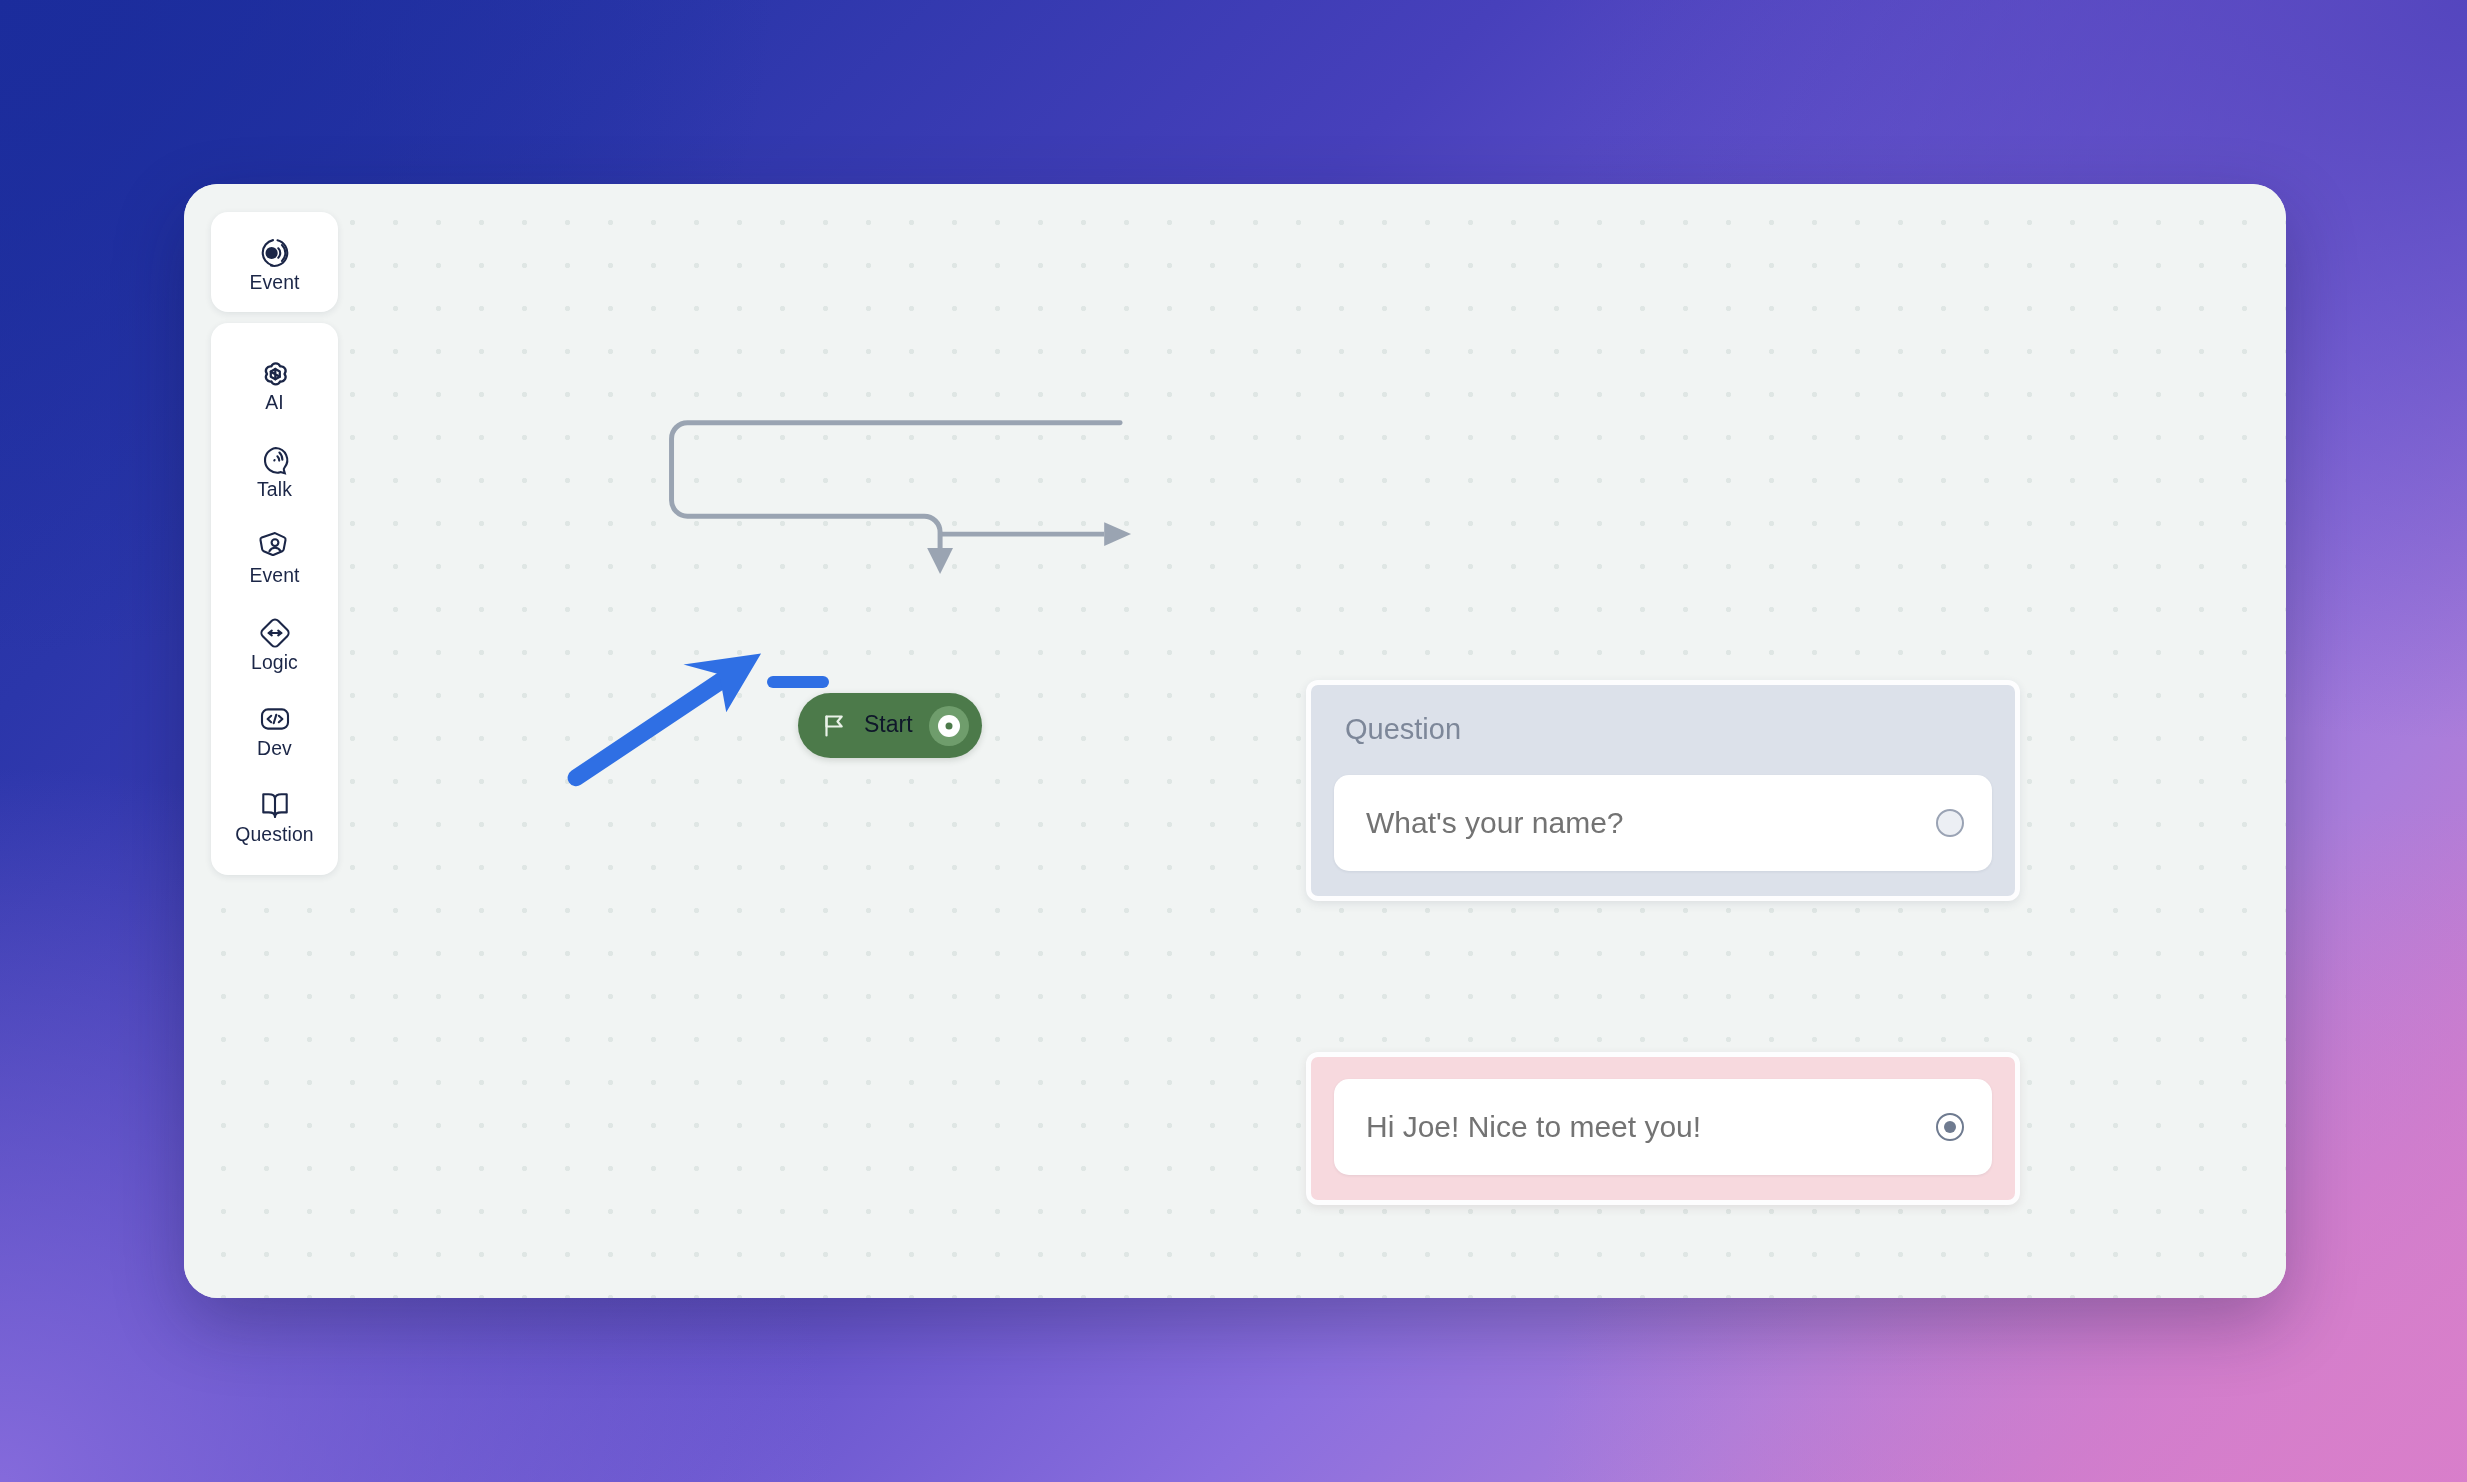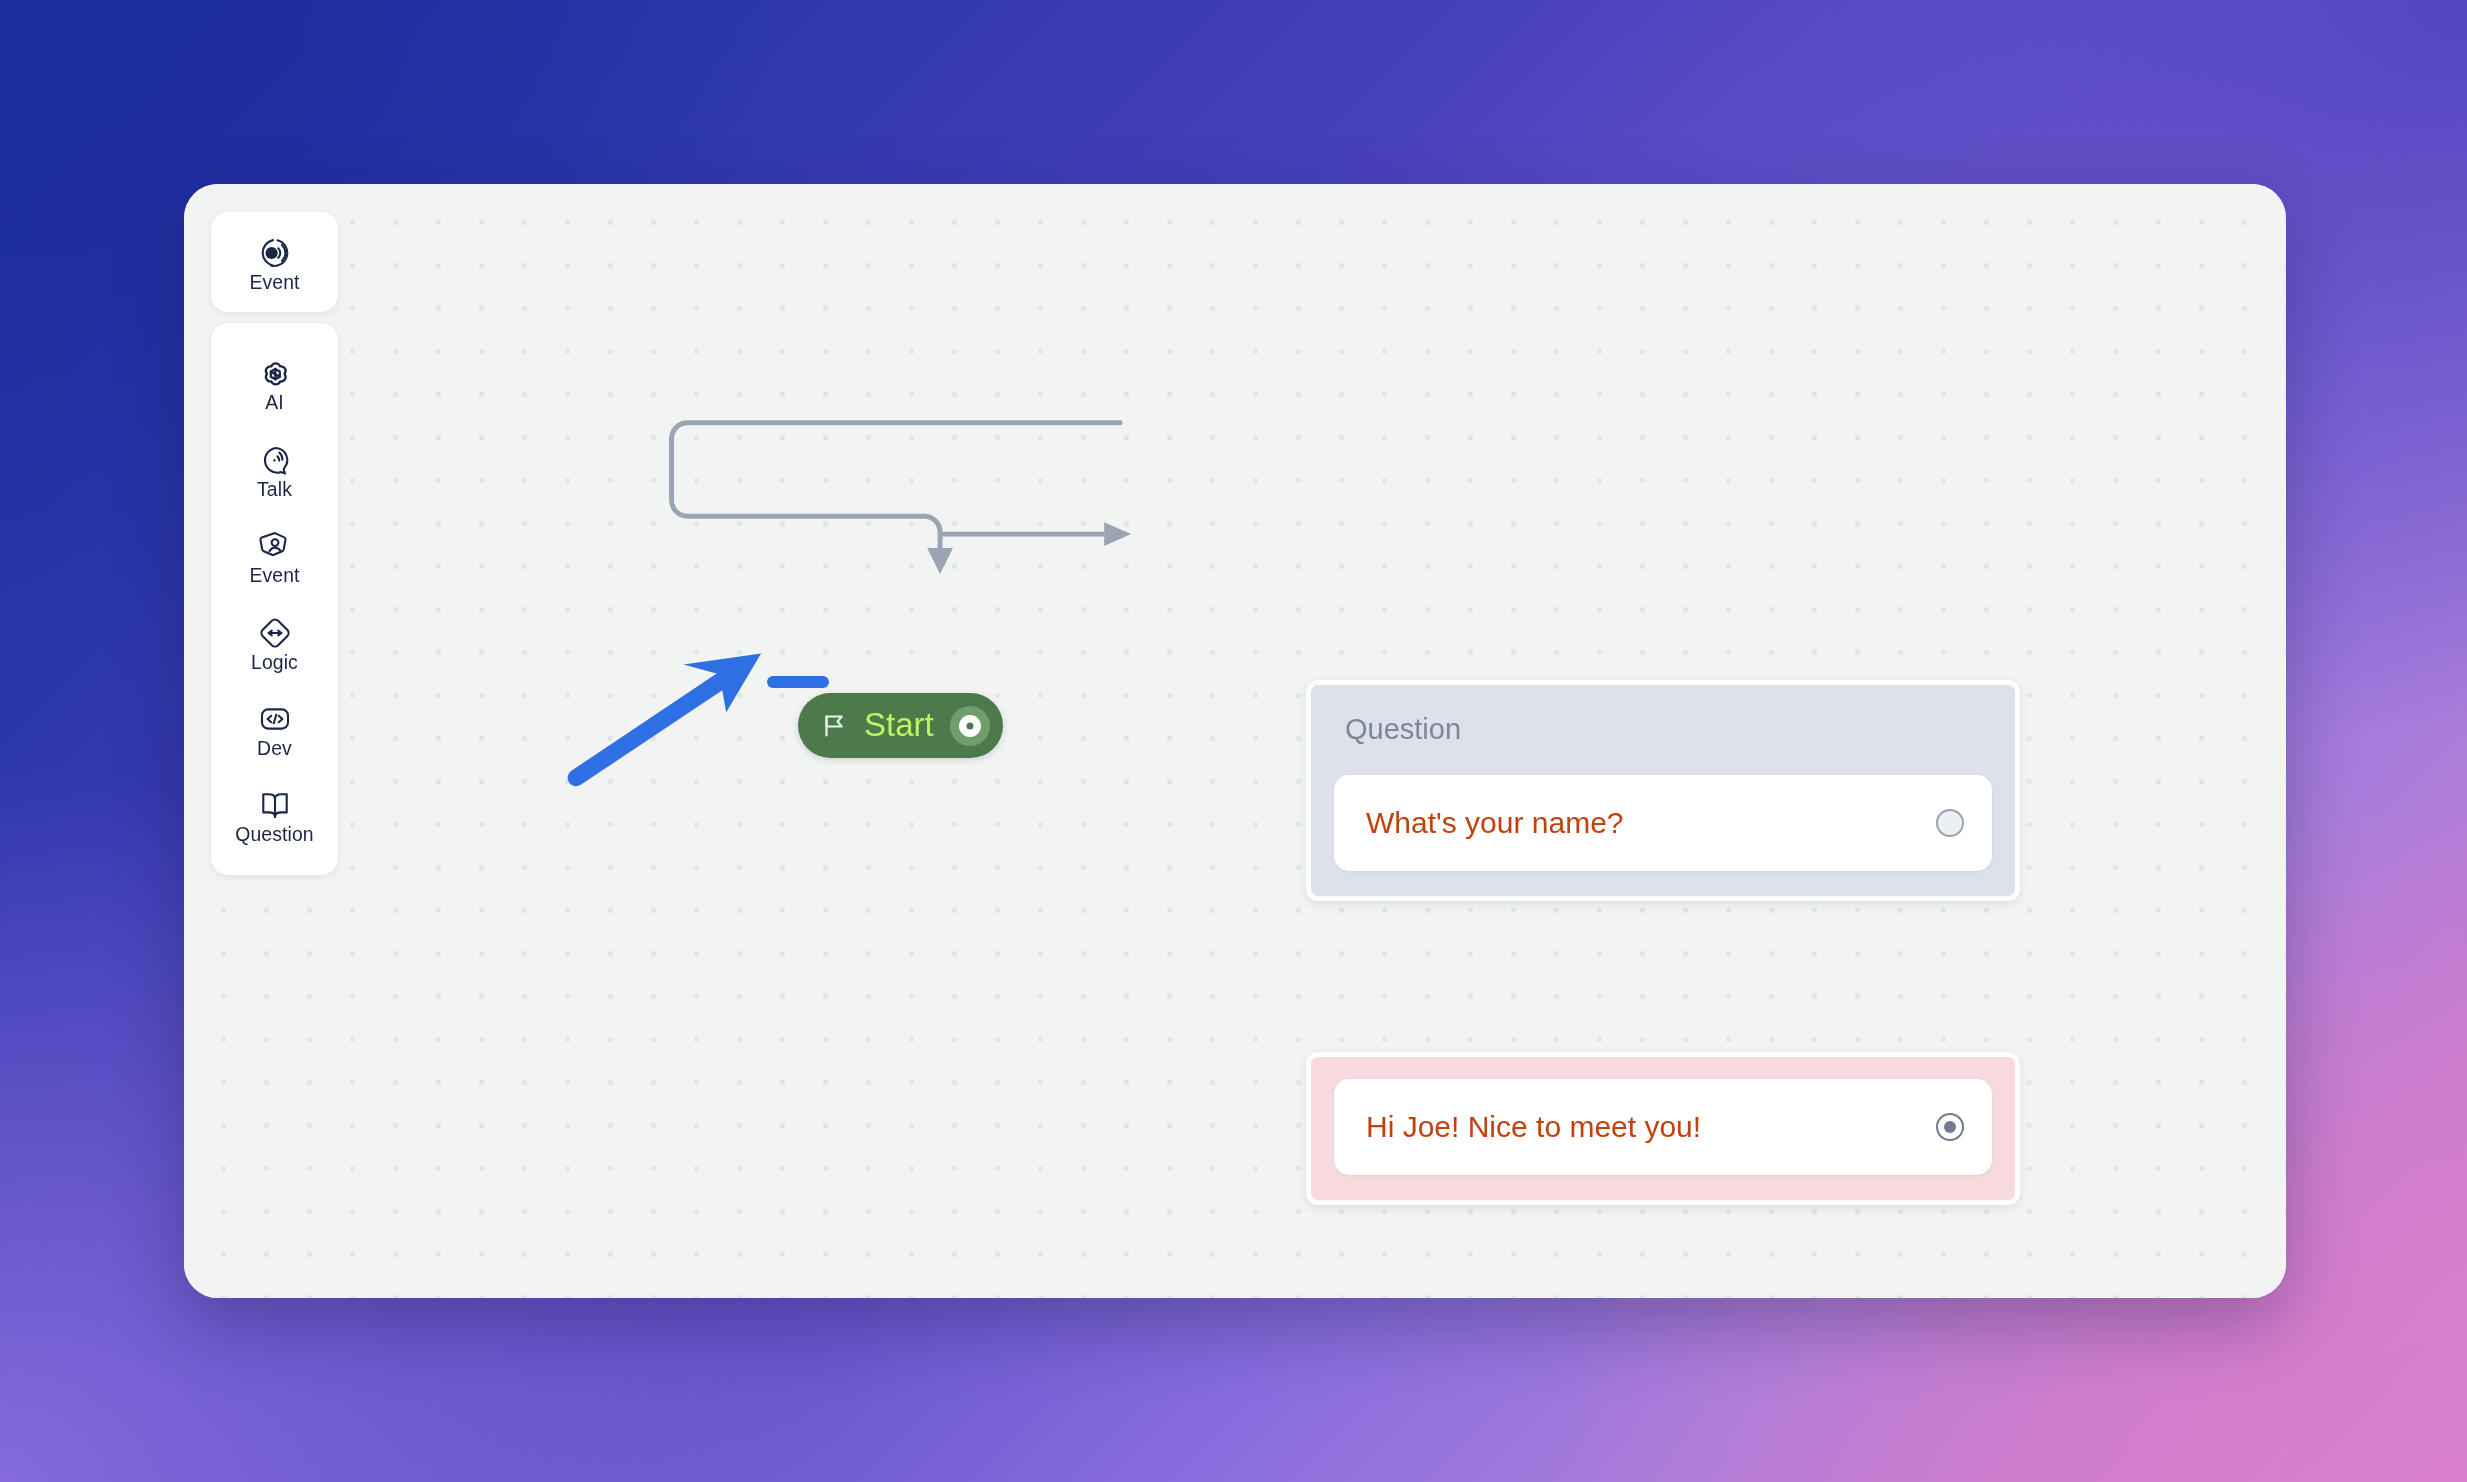--- a/index.html
+++ b/index.html
@@ -111,22 +111,22 @@
     display: flex;
     align-items: center;
     gap: 16px;
     background: #4c7a4a;
     border-radius: 33px;
     box-shadow: 0 2px 7px rgba(20,40,20,0.16);
     z-index: 4;
   }
   .node-start .flag-ico { color: #e9f2e8; display: flex; }
   .start-label {
-    font-size: 33px;
-    color: #bef264;
+    font-size: 23px;
+    color: #0f172a;
     line-height: 1;
     padding-bottom: 2px;
   }
   .start-port {
     width: 40px; height: 40px;
     border-radius: 50%;
     background: #6f9d6c;
     display: flex; align-items: center; justify-content: center;
   }
   .start-port i {
@@ -182,21 +182,21 @@
     height: 96px;
     display: flex;
     align-items: center;
     justify-content: space-between;
     padding: 0 28px 0 32px;
     box-shadow: 0 1px 3px rgba(40,50,80,0.08);
     position: relative;
   }
   .card-body-text {
     font-size: 30px;
-    color: #c2410c;
+    color: #737373;
     line-height: 1;
   }
   .port {
     width: 28px; height: 28px;
     border-radius: 50%;
     border: 2.5px solid #9aa3b4;
     background: #eceff4;
     display: flex; align-items: center; justify-content: center;
     flex: 0 0 auto;
   }

